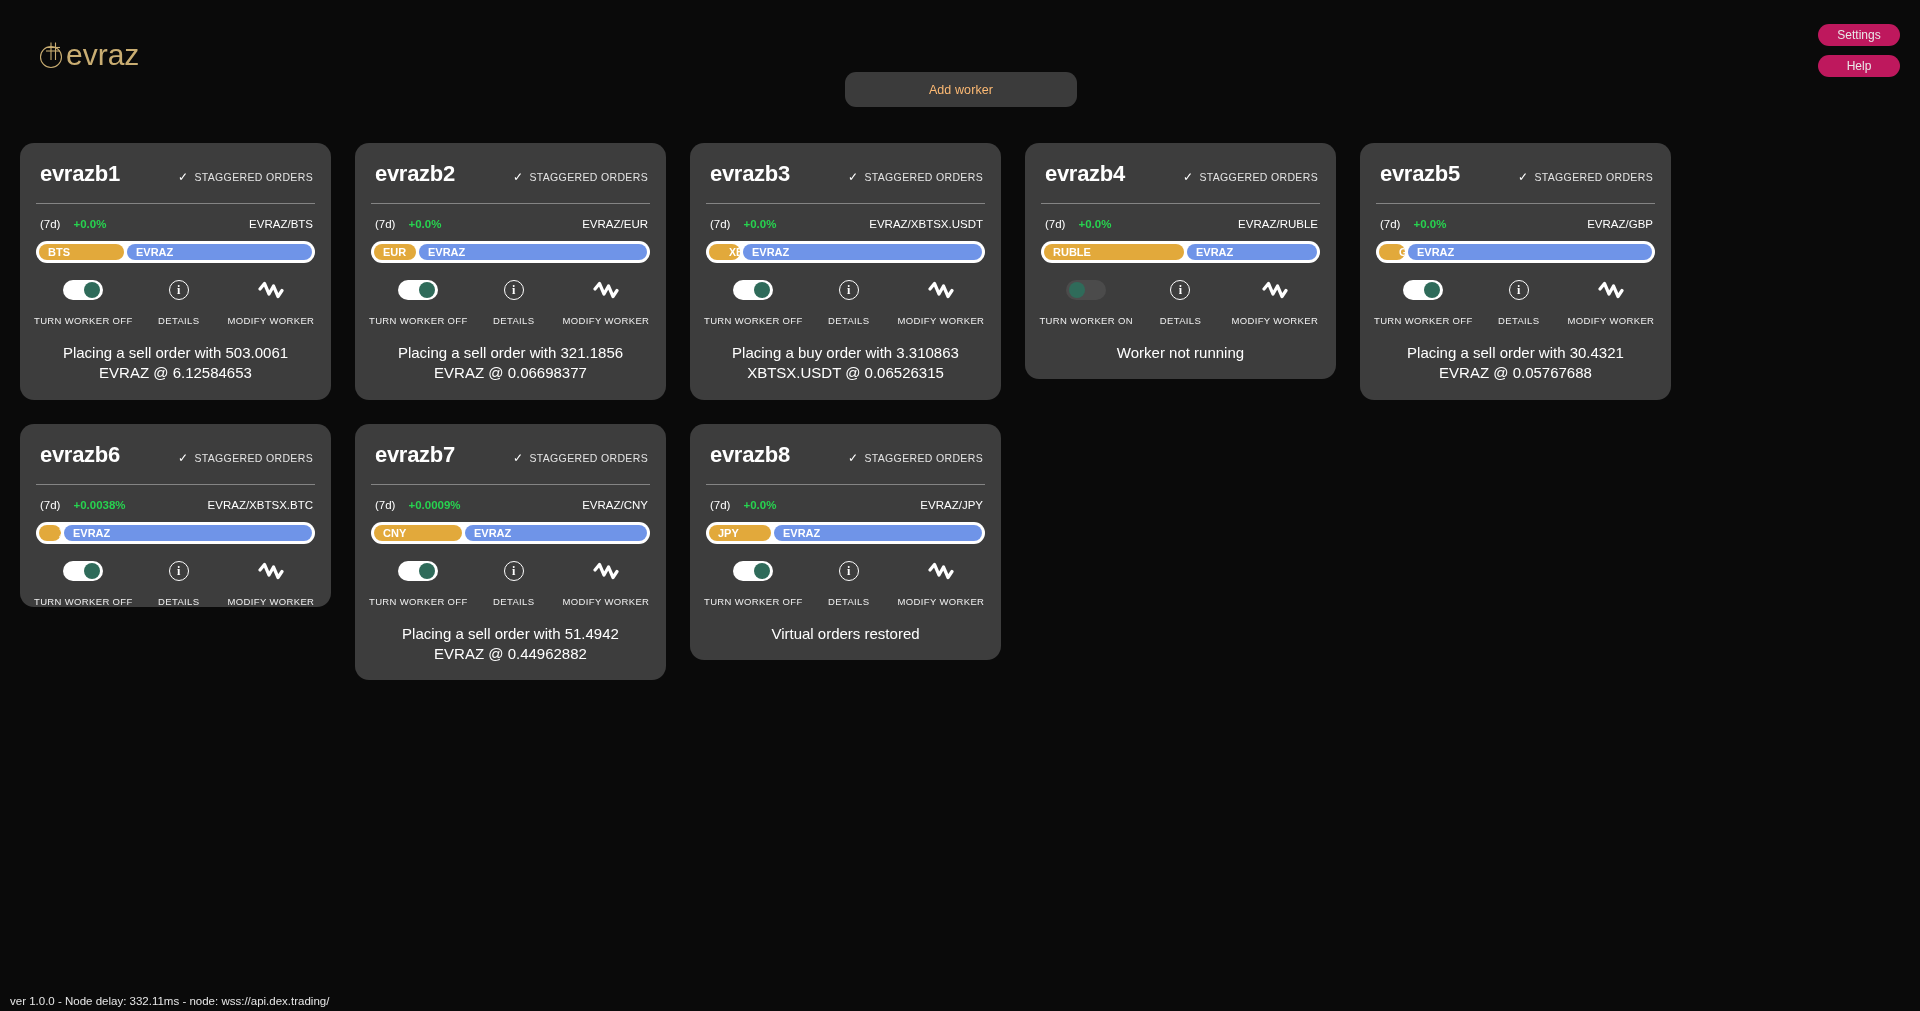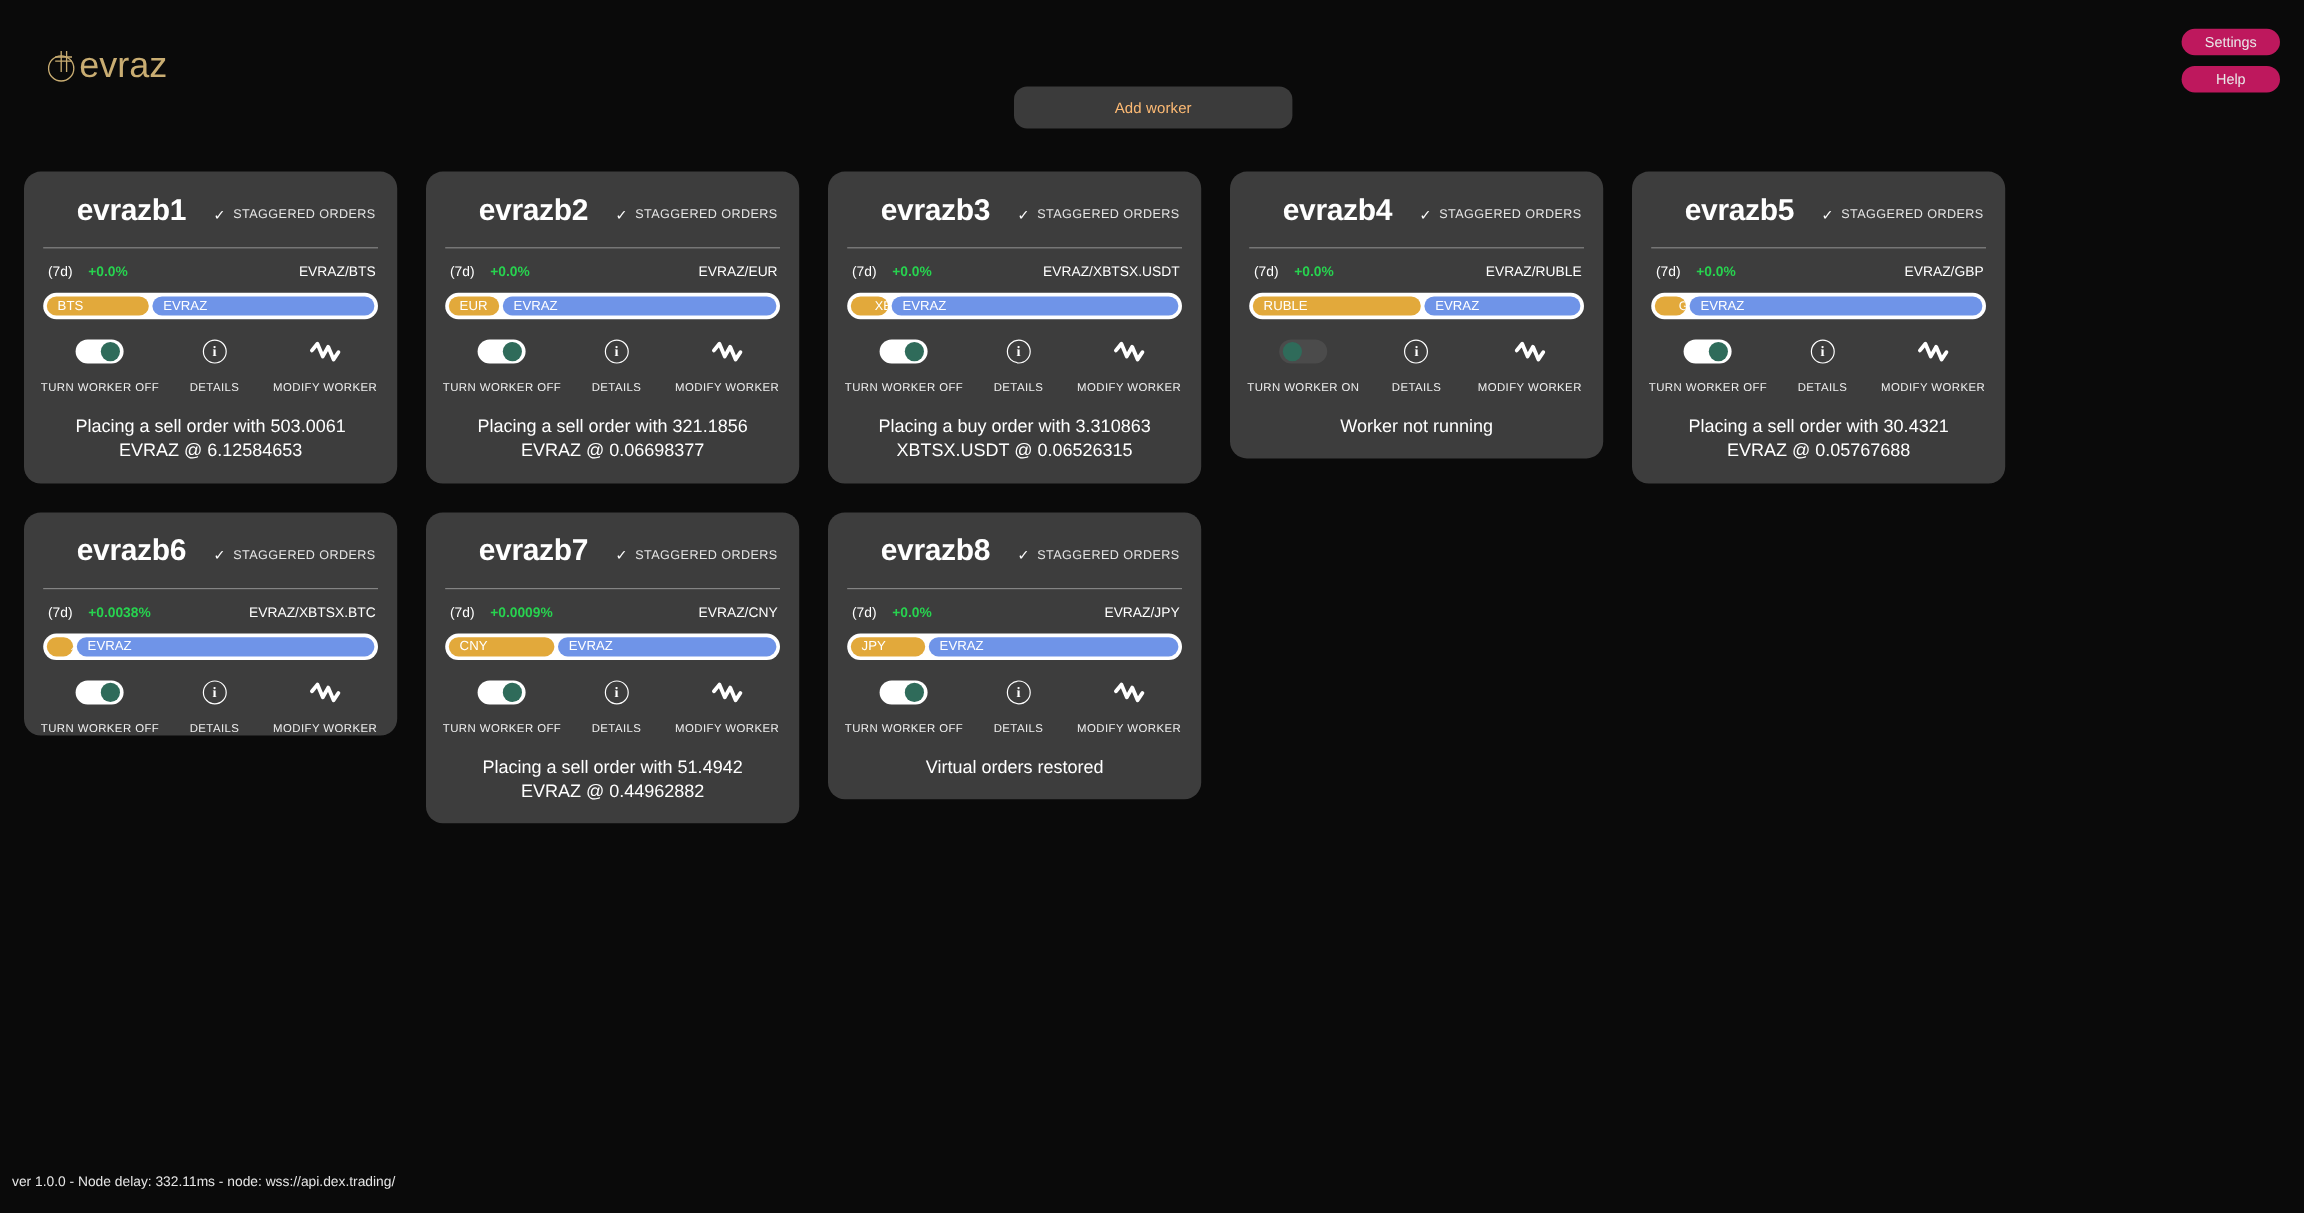--- a/index.html
+++ b/index.html
@@ -62,23 +62,22 @@
     display: flex; flex-direction: column;
     align-self: flex-start;
   }
 
   .card-head {
     display: flex; align-items: baseline;
     justify-content: space-between;
     padding: 0 4px 0 6px;
   }
   .card-title {
-    font-size: 25px; font-weight: bold; color: #ffffff;
+    font-size: 22px; font-weight: bold; color: #ffffff;
     letter-spacing: -0.3px;
-    margin-left: 24px;
   }
   .strategy {
     display: flex; align-items: center; gap: 6px;
     color: #e4e4e4; font-size: 10.5px;
     letter-spacing: .35px; white-space: nowrap;
   }
   .check { font-size: 12px; color: #ffffff; line-height: 1; }
 
   .divider {
     height: 1px; background: #848484;
@@ -106,20 +105,21 @@
     padding: 0 3px;
     overflow: hidden;
   }
   .seg {
     height: 16px; border-radius: 8px;
     display: flex; align-items: center;
     font-size: 11px; color: #ffffff;
     padding-left: 9px;
     overflow: hidden; white-space: nowrap;
     flex: none;
+    font-weight: bold;
   }
   .seg.base { background: #e2a93b; }
   .seg.quote { background: #6f94e8; margin-left: 3px; flex: 1 1 auto; }
   .seg.base.tiny { padding-left: 20px; font-size: 10.5px; }
 
   
   .actions {
     display: flex; margin: 17px 0 0 0;
   }
   .action {
@@ -156,21 +156,21 @@
   .icon-pulse svg { display: block; }
 
   .status {
     font-size: 15px; color: #ffffff;
     text-align: center; line-height: 1.35;
     padding: 17px 10px 16px 10px;
   }
 
   
   .footer {
-    position: absolute; left: 10px; bottom: 20px;
+    position: absolute; left: 10px; bottom: 4px;
     font-size: 11.5px; color: #e6e6e6;
   }
 </style>
 </head>
 <body>
 
 <div id="app">
 
   <div class="logo-wrap">
     <span class="logo-mark">

